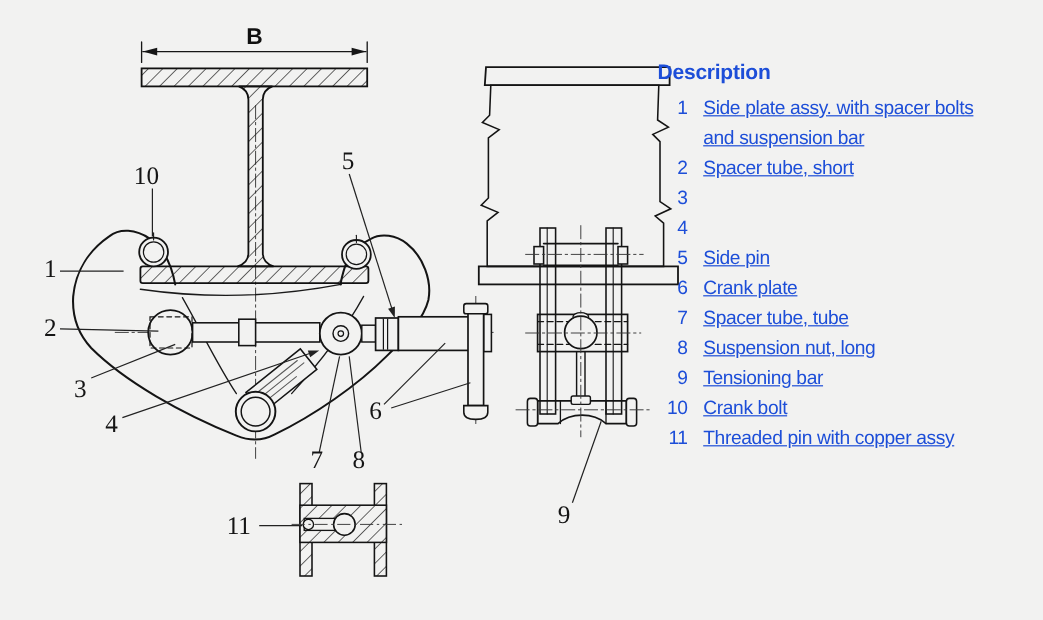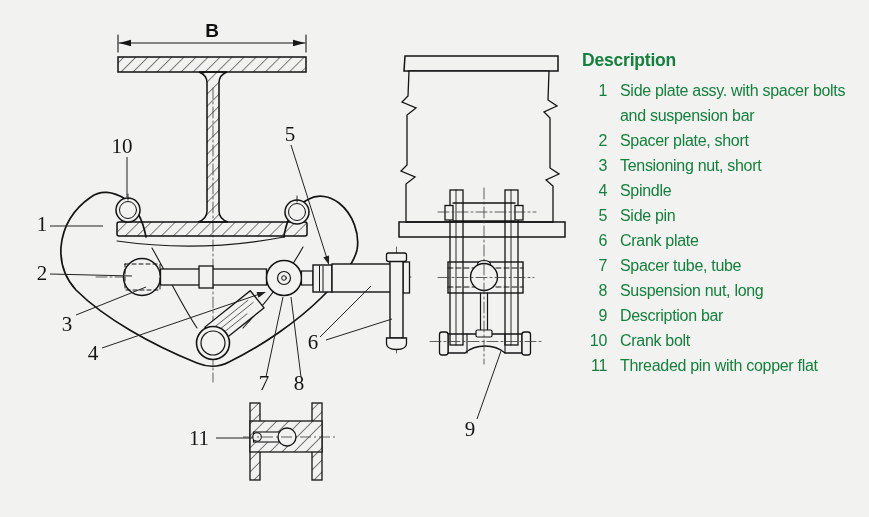--- a/index.html
+++ b/index.html
@@ -5,29 +5,29 @@
   html,body{margin:0;padding:0;}
   .stage{
     position:relative; width:869px; height:517px;
     background:#f2f2f1; overflow:hidden;
     font-family:"Liberation Sans", sans-serif;
   }
   svg{position:absolute;left:0;top:0;}
   .co{ font-family:"Liberation Serif", serif; font-size:21px; fill:#151515; text-anchor:middle;}
   .dimB{ font-family:"Liberation Sans", sans-serif; font-weight:bold; font-size:19px; fill:#101010; text-anchor:middle;}
   .desc{
-    position:absolute; left:582px; top:50px; width:287px; color:#15803d;
+    position:absolute; left:548px; top:50px; width:287px; color:#1d4ed8;
   }
   .desc h3{
     margin:0 0 7px 0; font-size:17.5px; font-weight:bold; letter-spacing:-0.2px;
   }
   .row{display:flex; font-size:16px; line-height:25px; letter-spacing:-0.3px;}
   .num{width:25px; text-align:right; padding-right:13px; flex:0 0 auto;}
   .txt{flex:1;}
-  .l1,.l2{display:block;}
+  .l1,.l2{display:block;text-decoration:underline;}
 </style>
 </head>
 <body>
 
 <div class="stage">
 
 <svg width="869" height="517" viewBox="0 0 869 517">
   <defs>
     <pattern id="hatch" patternUnits="userSpaceOnUse" width="8.5" height="8.5" patternTransform="rotate(45)">
       <line x1="0" y1="0" x2="0" y2="8.5" stroke="#1b1b1b" stroke-width="1.1"></line>
@@ -206,34 +206,28 @@
     <div class="row">
       <span class="num">1</span>
       <span class="txt">
           <span class="l1">Side plate assy. with spacer bolts</span>
           <span class="l2">and suspension bar</span>
         </span>
     </div>
     <div class="row">
       <span class="num">2</span>
       <span class="txt">
-          <span class="l1">Spacer plate, short</span>
+          <span class="l1">Spacer tube, short</span>
         </span>
     </div>
     <div class="row">
       <span class="num">3</span>
-      <span class="txt">
-          <span class="l1">Tensioning nut, short</span>
-        </span>
     </div>
     <div class="row">
       <span class="num">4</span>
-      <span class="txt">
-          <span class="l1">Spindle</span>
-        </span>
     </div>
     <div class="row">
       <span class="num">5</span>
       <span class="txt">
           <span class="l1">Side pin</span>
         </span>
     </div>
     <div class="row">
       <span class="num">6</span>
       <span class="txt">
@@ -248,30 +242,30 @@
     </div>
     <div class="row">
       <span class="num">8</span>
       <span class="txt">
           <span class="l1">Suspension nut, long</span>
         </span>
     </div>
     <div class="row">
       <span class="num">9</span>
       <span class="txt">
-          <span class="l1">Description bar</span>
+          <span class="l1">Tensioning bar</span>
         </span>
     </div>
     <div class="row">
       <span class="num">10</span>
       <span class="txt">
           <span class="l1">Crank bolt</span>
         </span>
     </div>
     <div class="row">
       <span class="num">11</span>
       <span class="txt">
-          <span class="l1">Threaded pin with copper flat</span>
+          <span class="l1">Threaded pin with copper assy</span>
         </span>
     </div>
   </div>
 
 </div>
 
 </body></html>

